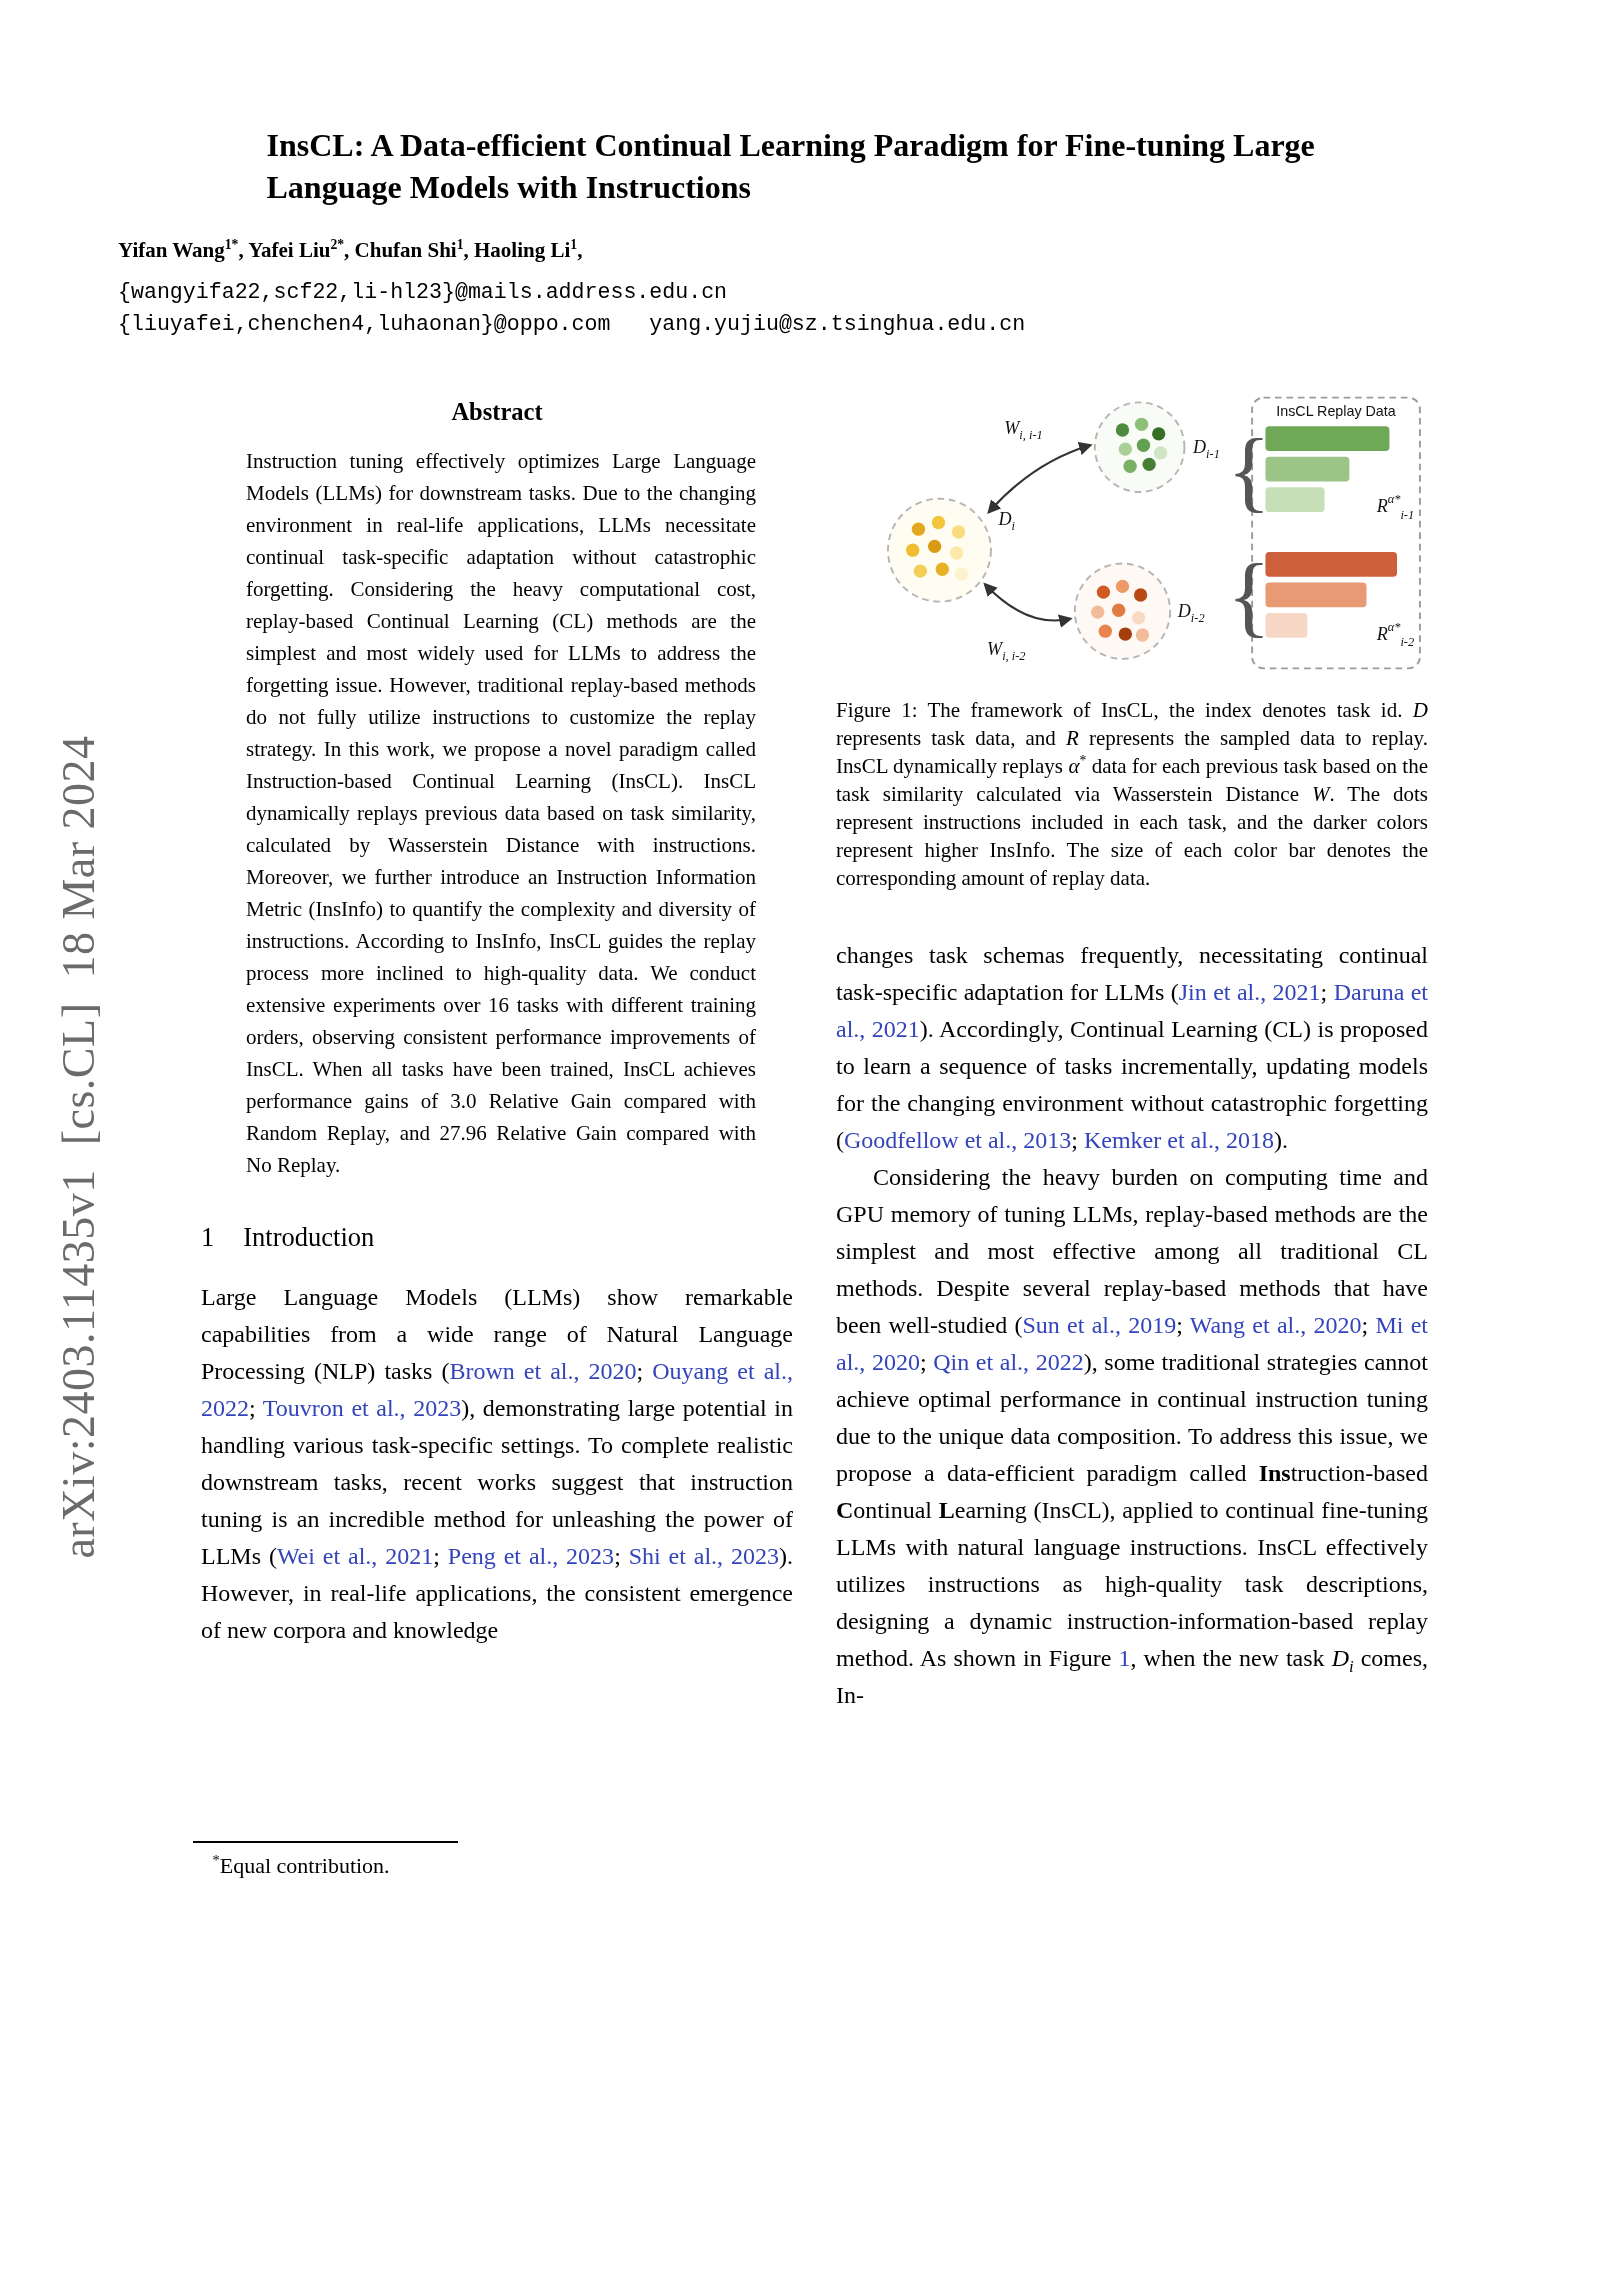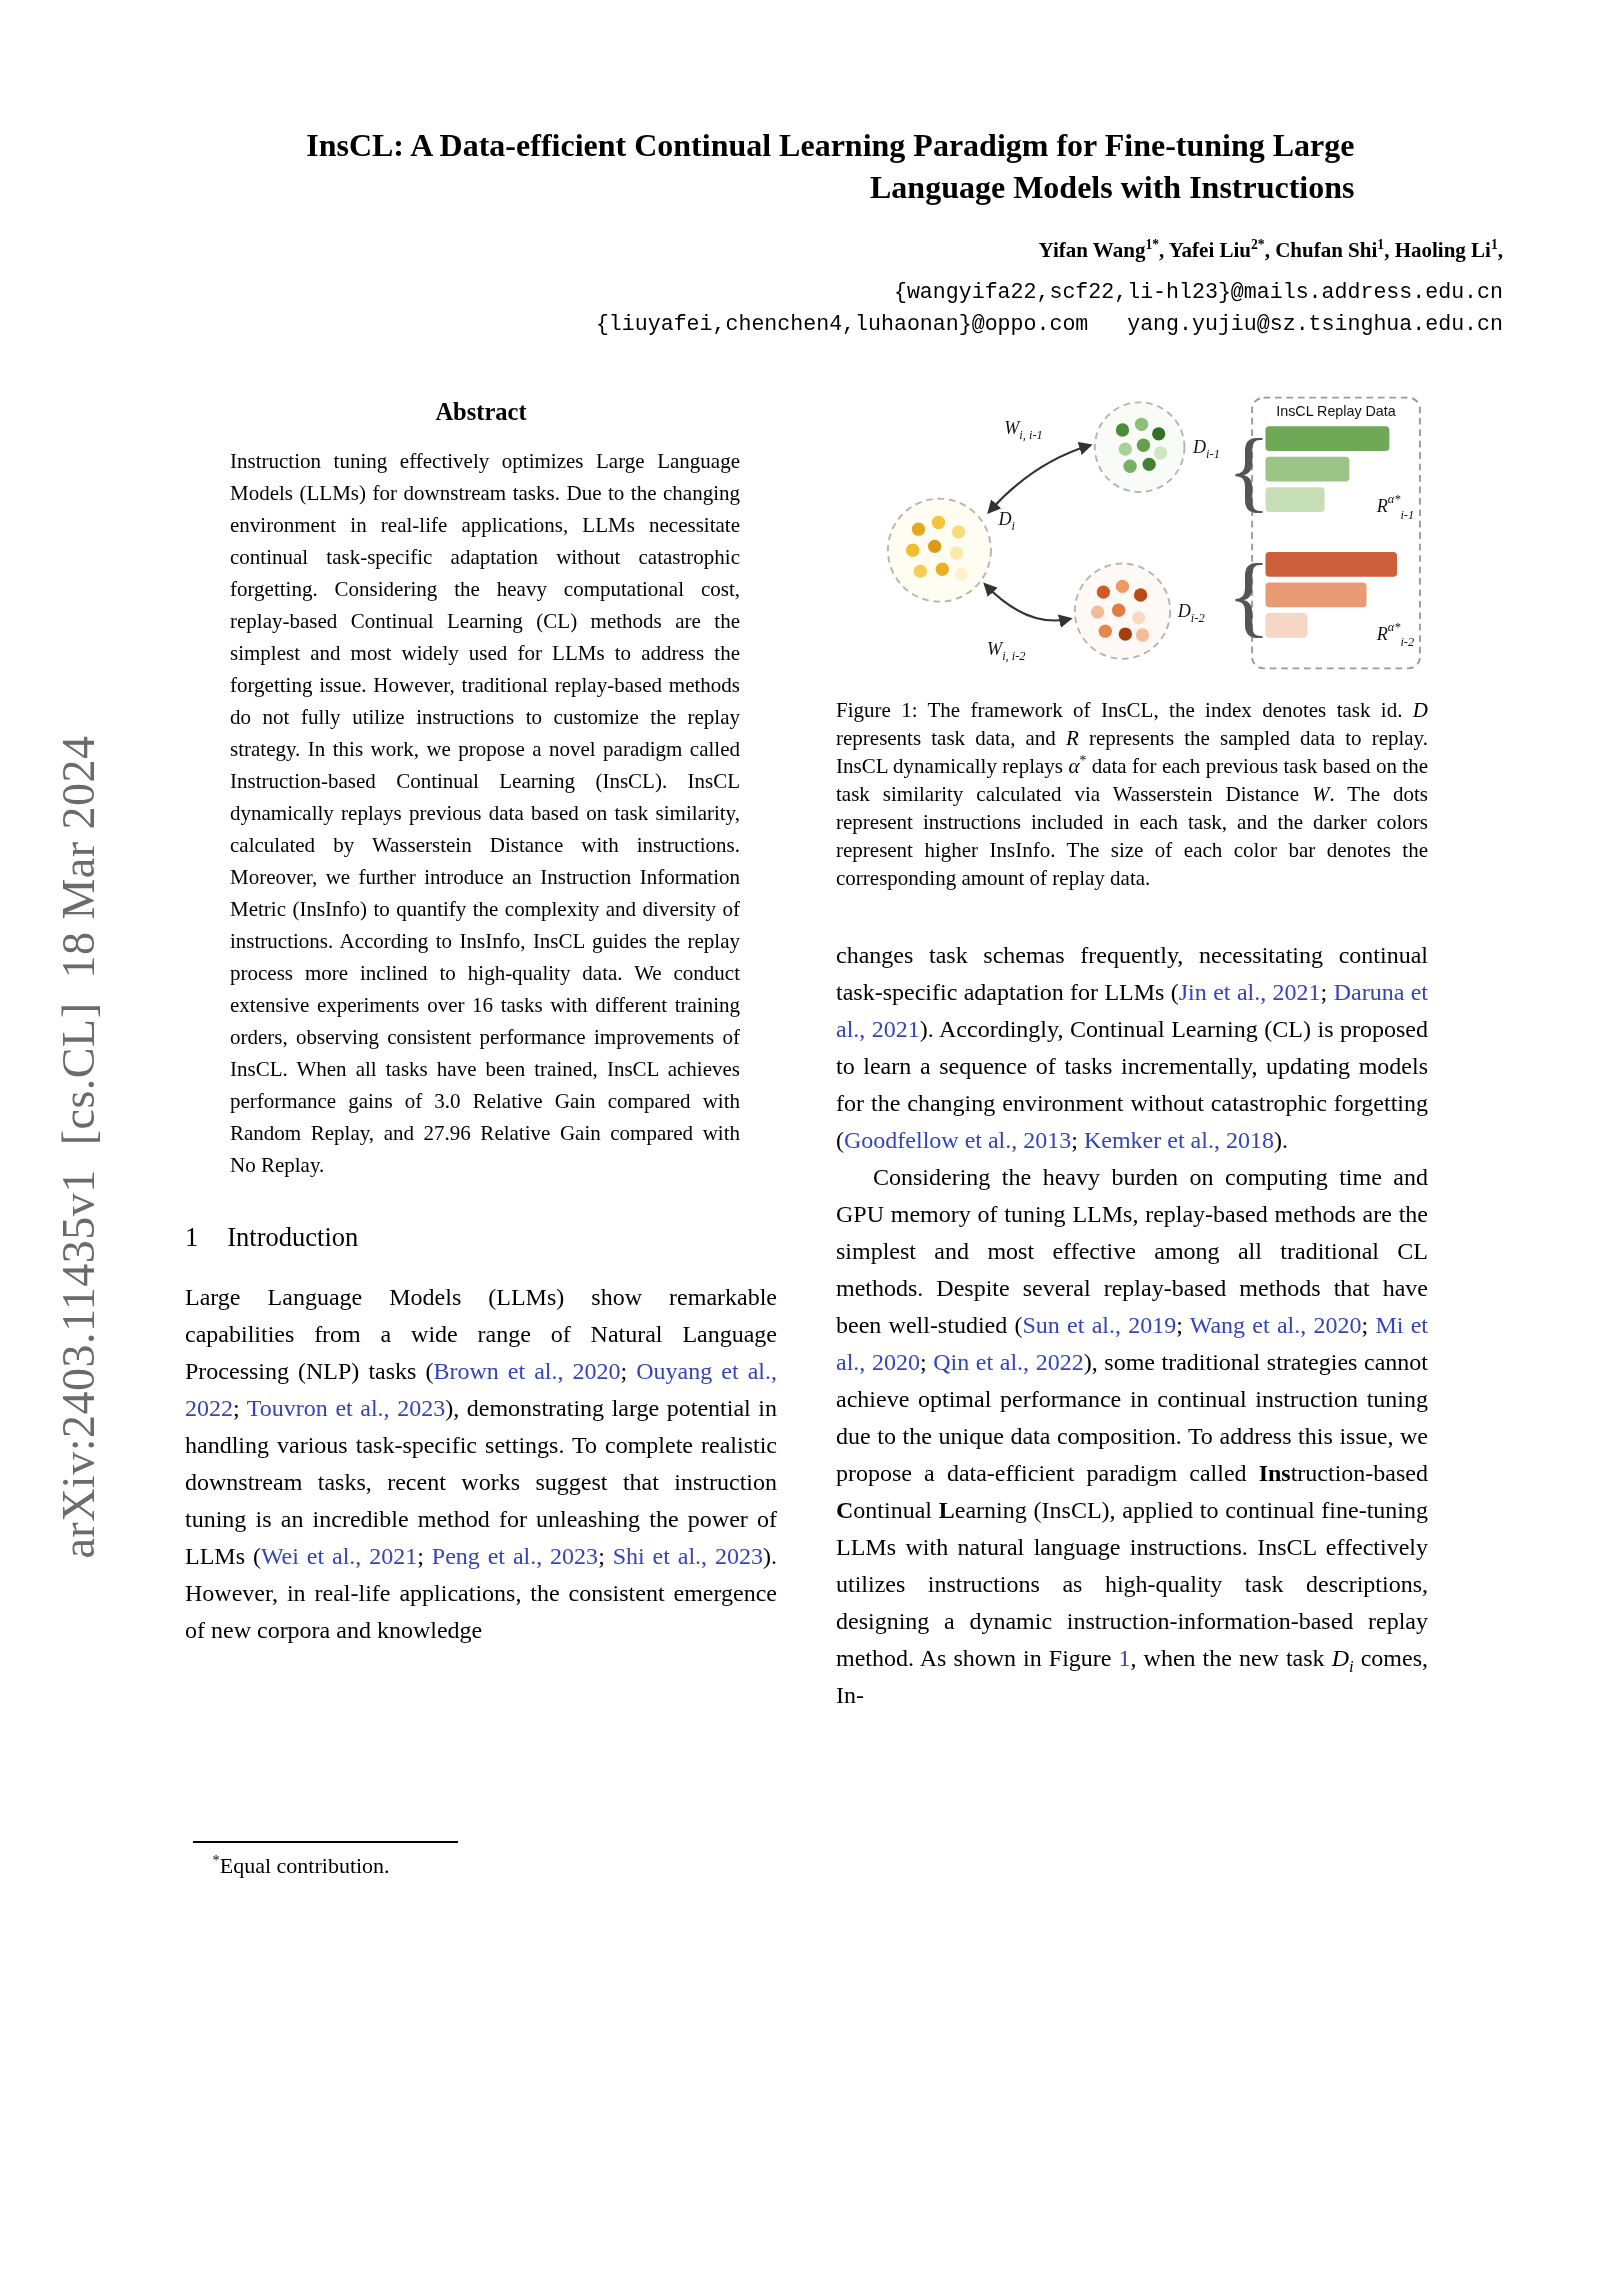--- a/index.html
+++ b/index.html
@@ -8,27 +8,27 @@
     position:relative; width:1621px; height:2293px; margin:0 auto;
     background:#ffffff; color:#000; overflow:hidden;
     font-family:"Liberation Serif", serif;
   }
   .stamp {
     position:absolute; left:78px; top:1147px;
     transform:translate(-50%,-50%) rotate(-90deg);
     white-space:nowrap; font-size:46px; color:var(--stamp,#6b6b6b);
     letter-spacing:0.5px;
   }
-  .header { position:absolute; left:118px; right:118px; top:125px; text-align:right; }
+  .header { position:absolute; left:118px; right:118px; top:125px; text-align:left; }
   .title { font-size:32px; font-weight:bold; line-height:1.3; max-width:1088px; margin:0 auto; }
   .authors { margin-top:27.4px; font-size:21px; font-weight:bold; line-height:1.35; }
   .affil { margin-top:9.8px; font-size:24.5px; }
   .emails { margin-top:11.8px; font-family:"Liberation Mono", monospace; font-size:21.6px; line-height:1.5; }
   .col { position:absolute; width:592px; top:390px; }
-  .col-left { left:185px; }
+  .col-left { left:201px; }
   .col-right { left:836px; }
   .abs-head { text-align:center; font-weight:bold; font-size:24.5px; margin:7.8px 0 19.6px; }
   .abs-text {
     margin:0 37px 0 45px; font-size:21px; line-height:32px;
     text-align:justify; hyphens:auto;
   }
   .sec-head { font-size:26.5px; font-weight:normal; margin:41px 0 25.5px; }
   .sec-head .num { margin-right:29px; }
   .para { font-size:24px; line-height:37px; text-align:justify; hyphens:auto; }
   .para.indent { text-indent:37px; }

